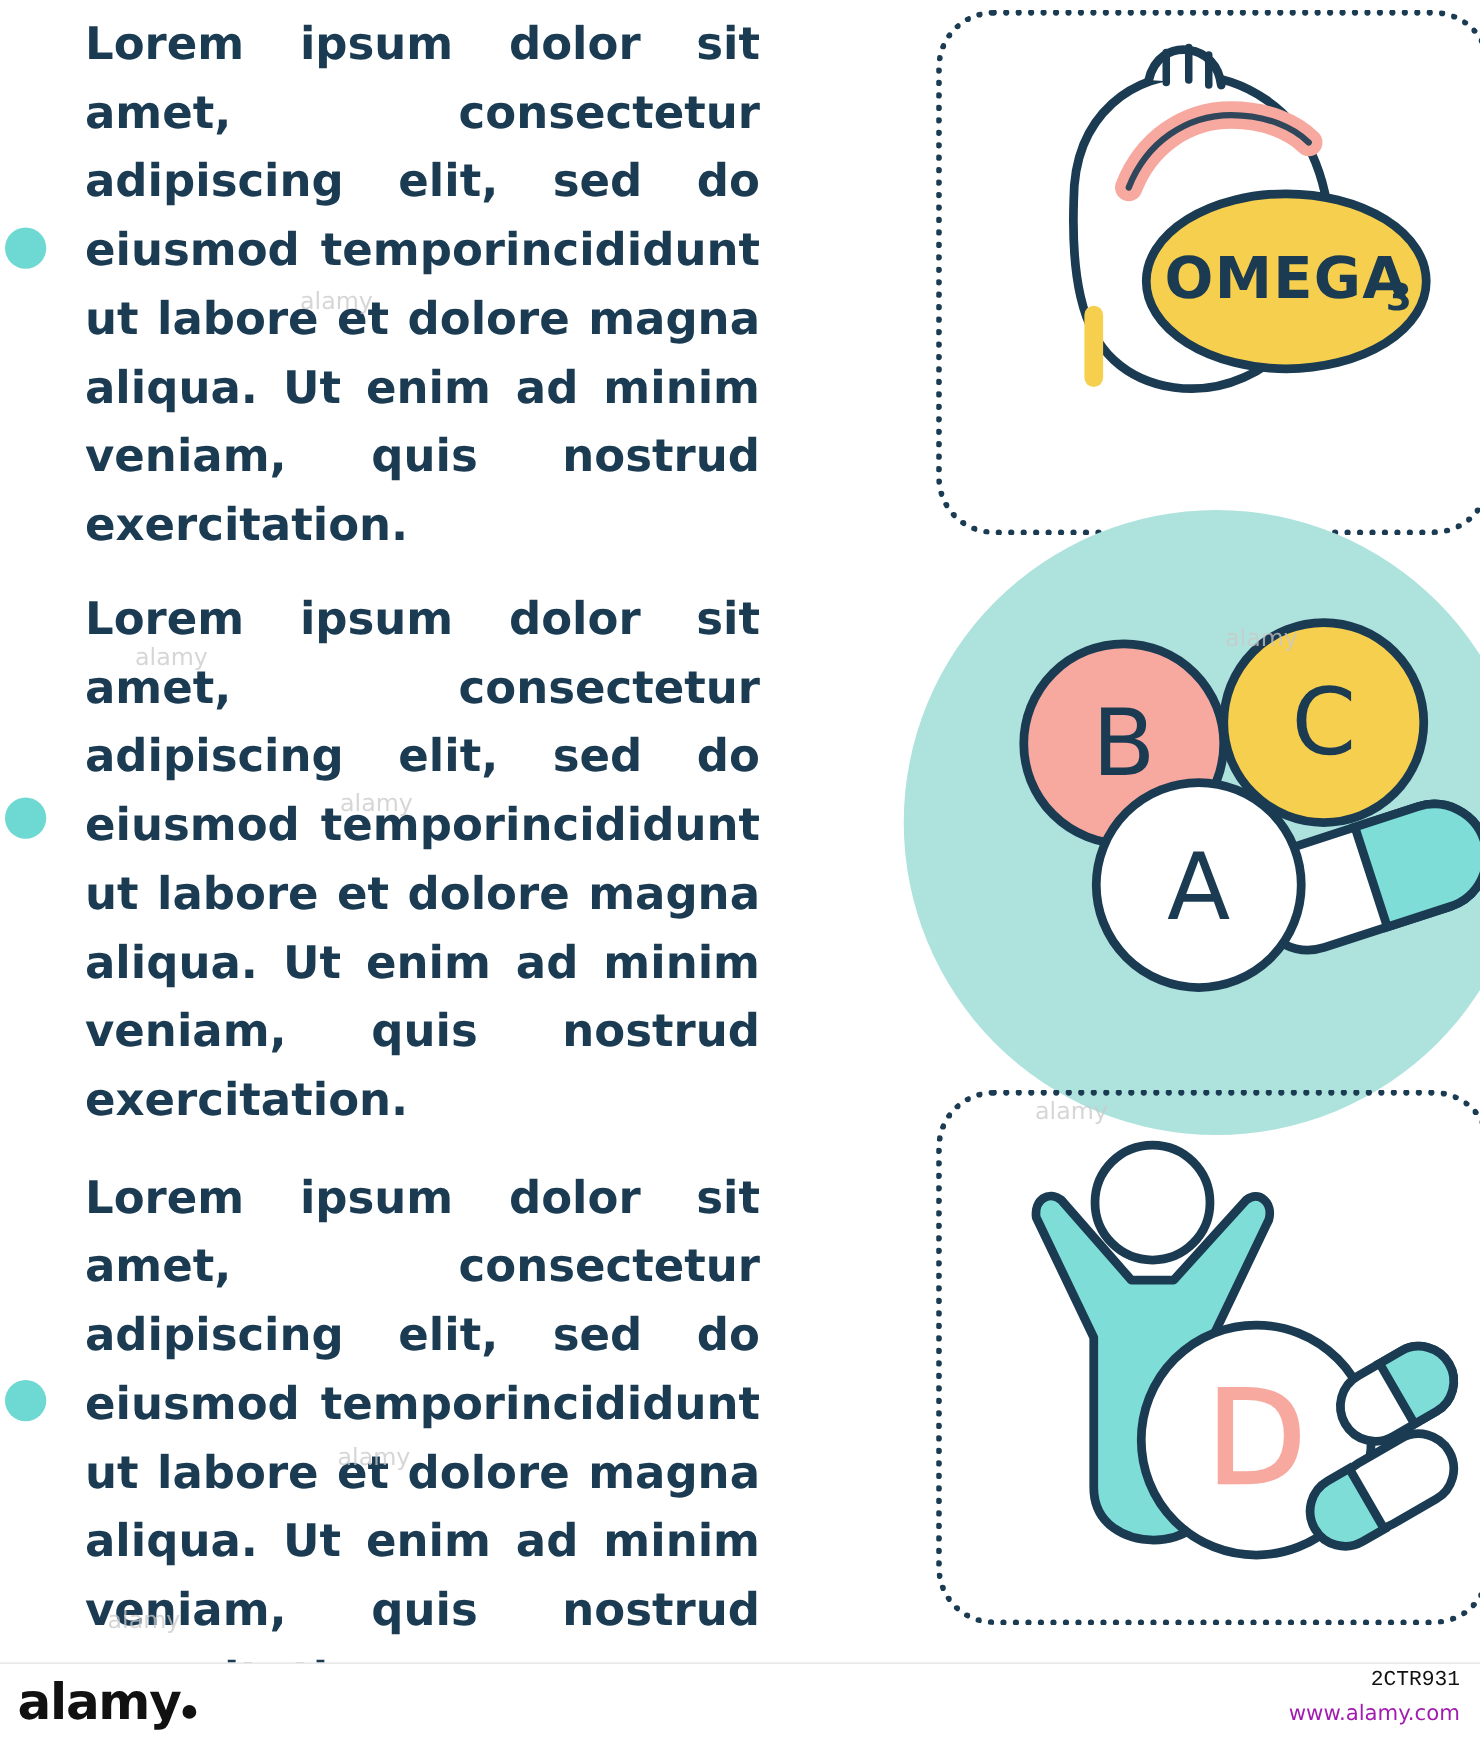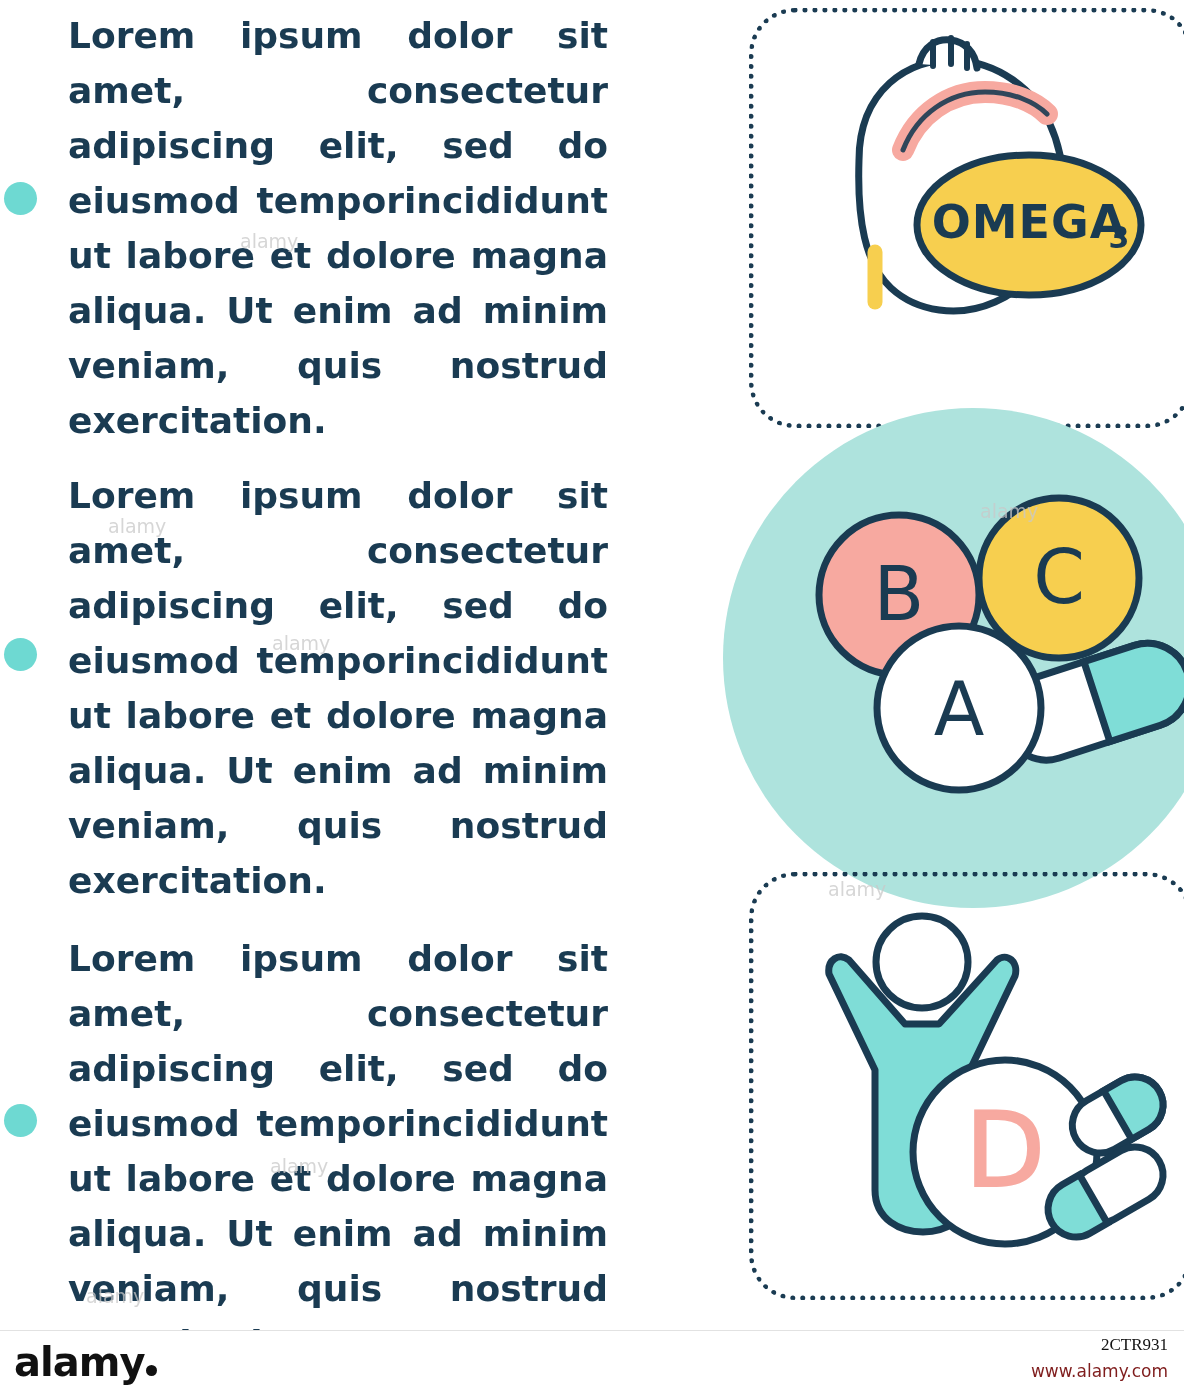--- a/index.html
+++ b/index.html
@@ -157,28 +157,28 @@
     border-radius: 50%;
     margin-left: 2px;
     vertical-align: baseline;
   }
   .alamy-id {
     position: absolute;
     right: 16px;
     top: 4px;
     font-size: 17px;
     color: #111111;
-    font-family: Liberation Serif, serif;
+    font-family: Liberation Mono, monospace;
   }
   .alamy-url {
     position: absolute;
     right: 16px;
     top: 30px;
     font-size: 17px;
-    color: #7f1d1d;
+    color: #a21caf;
     font-family: "DejaVu Sans", sans-serif;
   }
 </style>
 </head>
 <body>
 
 <div class="stock-canvas">
 
   <div class="text-column">
 

